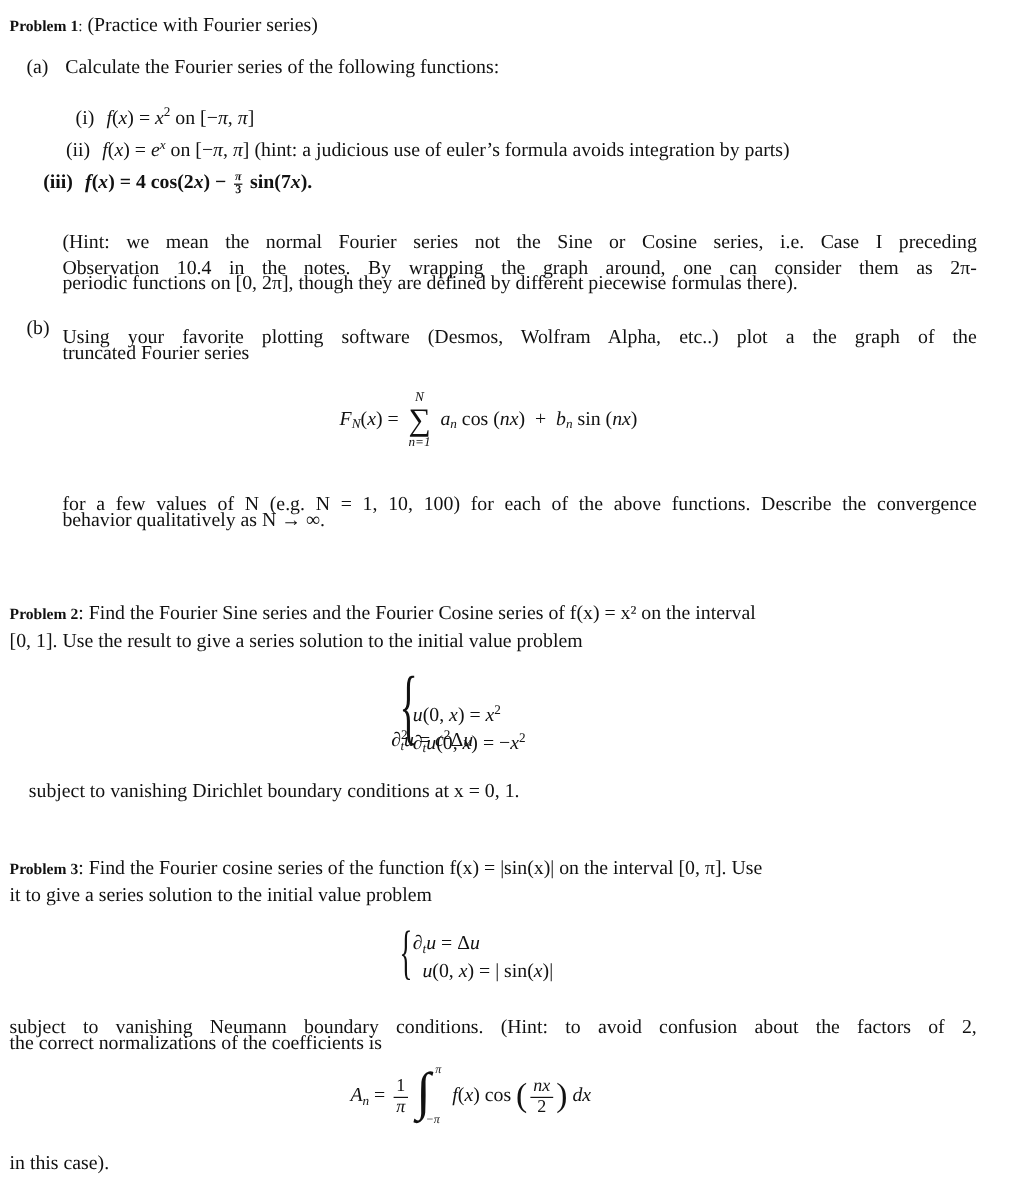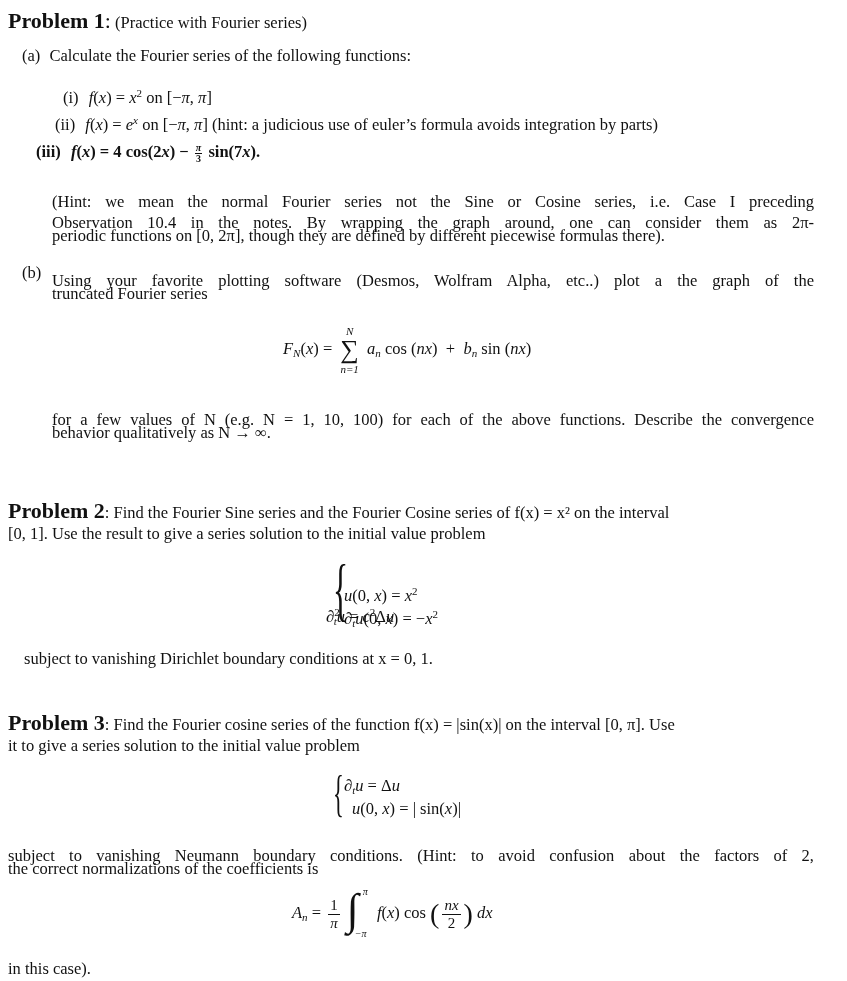--- a/index.html
+++ b/index.html
@@ -2,21 +2,21 @@
 <html><head>
 <meta charset="utf-8">
 <style>
   html, body { margin: 0; padding: 0; background: #ffffff; }
   body {
     width: 847px; height: 981px; position: relative; overflow: hidden;
     font-family: "Liberation Serif", "DejaVu Serif", serif;
     color: #111111; font-size: 16.5px;
   }
   .abs { position: absolute; white-space: nowrap; }
-  .prob-head { font-weight: bold; font-size: 22px; }
+  .prob-head { font-weight: bold; font-size: 13px; }
   .prob-rest { font-weight: normal; font-size: 16.5px; }
   i, .mi { font-style: italic; }
   .line { position: absolute; white-space: nowrap; line-height: 21px; }
   .just { text-align: justify; text-align-last: justify; white-space: normal; margin-top: 8px; }
   sup { font-size: 11px; vertical-align: 6px; line-height: 0; }
   sub { font-size: 11px; vertical-align: -3px; line-height: 0; }
   .frac { display: inline-block; vertical-align: middle; text-align: center; font-size: 10px; line-height: 10px; margin: 0 2px; }
   .frac .num { display: block; border-bottom: 1px solid #111; padding: 0 1px; }
   .frac .den { display: block; }
   .bigfrac { display: inline-block; vertical-align: middle; text-align: center; font-size: 15px; line-height: 17px; margin: 0 3px; }
@@ -35,21 +35,21 @@
 </head>
 <body>
 
 <div class="abs" style="left:8px; top:9px; line-height:24px;">
   <span class="prob-head">Problem 1</span><span class="prob-head" style="font-weight:normal">:</span>
   <span class="prob-rest">(Practice with Fourier series)</span>
 </div>
 
 <div class="line" style="left:22px; top:45px;">
   <span>(a)</span>
-  <span style="margin-left:5px">Calculate the Fourier series of the following functions:</span>
+  <span style="margin-left:10px">Calculate the Fourier series of the following functions:</span>
 </div>
 
 <div class="line" style="left:63px; top:87px;">
   <span>(i)</span>
   <span style="margin-left:6px"><i>f</i>(<i>x</i>) = <i>x</i><sup>2</sup> on [−<i>π</i>, <i>π</i>]</span>
 </div>
 
 <div class="line" style="left:55px; top:114px;">
   <span>(ii)</span>
   <span style="margin-left:6px"><i>f</i>(<i>x</i>) = <i>e</i><sup><i>x</i></sup> on [−<i>π</i>, <i>π</i>]</span>

